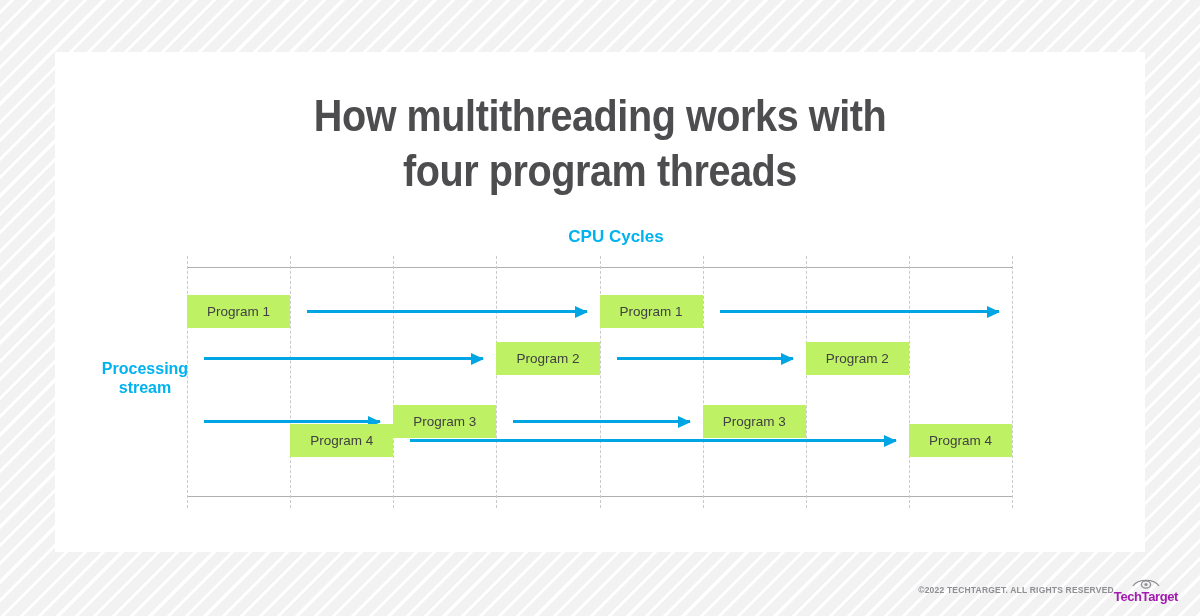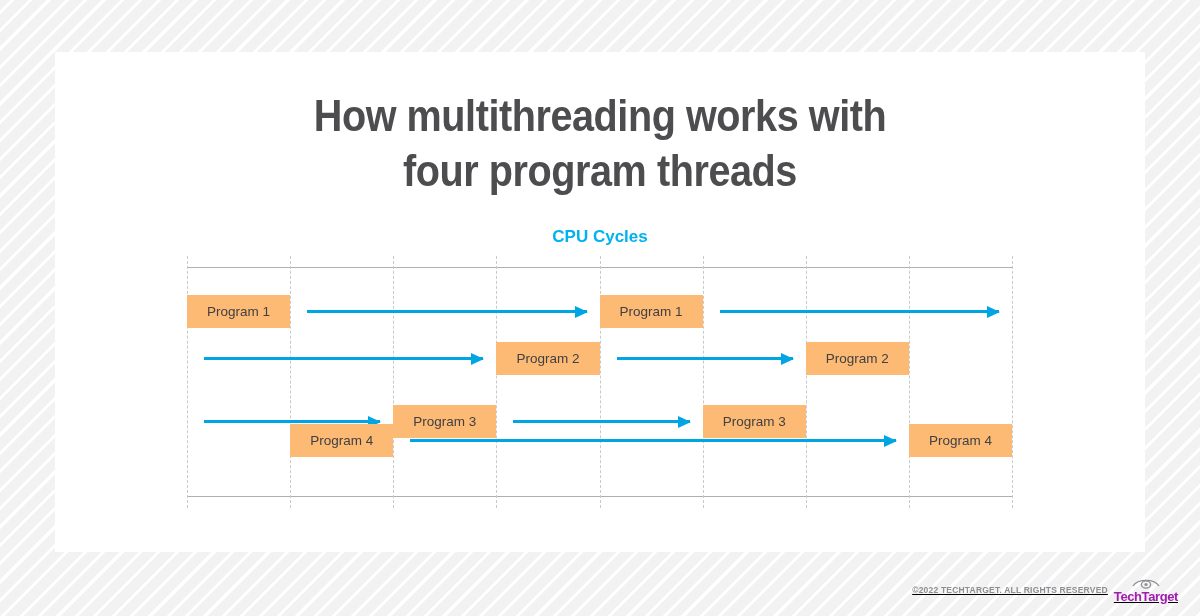--- a/index.html
+++ b/index.html
@@ -46,21 +46,21 @@
     font-stretch: condensed;
     letter-spacing: -0.5px;
     transform: scaleX(0.88);
     transform-origin: 50% 0;
   }
   #title .line { display: block; white-space: nowrap; }
 
   
   #cpu-cycles-label {
     position: absolute;
-    left: 0;
+    left: 16px;
     top: 175px;
     width: 1090px;
     text-align: center;
     color: #00b2ef;
     font-size: 17px;
     font-weight: bold;
   }
   #processing-stream-label {
     position: absolute;
     left: 20px;
@@ -110,21 +110,21 @@
   }
   #row-0 { top: 17px; }
   #row-1 { top: 64px; padding-left: 42px; }
   #row-2 { top: 127px; text-align: center; }
   #row-3 { top: 146px; }
 
   .pbox {
     position: absolute;
     top: 11px;
     height: 33px;
-    background: #fdba74;
+    background: #bef264;
     color: #414042;
     font-size: 13.5px;
     display: flex;
     align-items: center;
     justify-content: center;
     box-sizing: border-box;
   }
 
   .arrow {
     position: absolute;
@@ -147,24 +147,23 @@
   
   #footer {
     position: absolute;
     left: 0;
     top: 570px;
     width: 1190px;
     height: 40px;
     display: flex;
     align-items: center;
     justify-content: flex-end;
-    gap: 6px;
+    gap: 0;
     padding-right: 12px;
     box-sizing: border-box;
-    text-decoration: underline;
   }
   #copyright {
     color: #8e8e93;
     font-size: 8.5px;
     font-weight: bold;
     letter-spacing: 0.2px;
     white-space: nowrap;
   }
   #tt-logo {
     display: flex;
@@ -184,20 +183,24 @@
 
 <div id="card">
 
   <div id="title">
     <span class="line">How multithreading works with</span>
     <span class="line">four program threads</span>
   </div>
 
   <div id="cpu-cycles-label">CPU Cycles</div>
 
+  <div id="processing-stream-label">
+    <span class="line">Processing</span>
+    <span class="line">stream</span>
+  </div>
 
   <div id="plot">
     <div class="axis-line" id="axis-top"></div>
     <div class="axis-line" id="axis-bottom"></div>
     <div id="gridlines">
         <div class="gridline" style="left: 0px;"></div>
         <div class="gridline" style="left: 103.125px;"></div>
         <div class="gridline" style="left: 206.25px;"></div>
         <div class="gridline" style="left: 309.375px;"></div>
         <div class="gridline" style="left: 412.5px;"></div>

